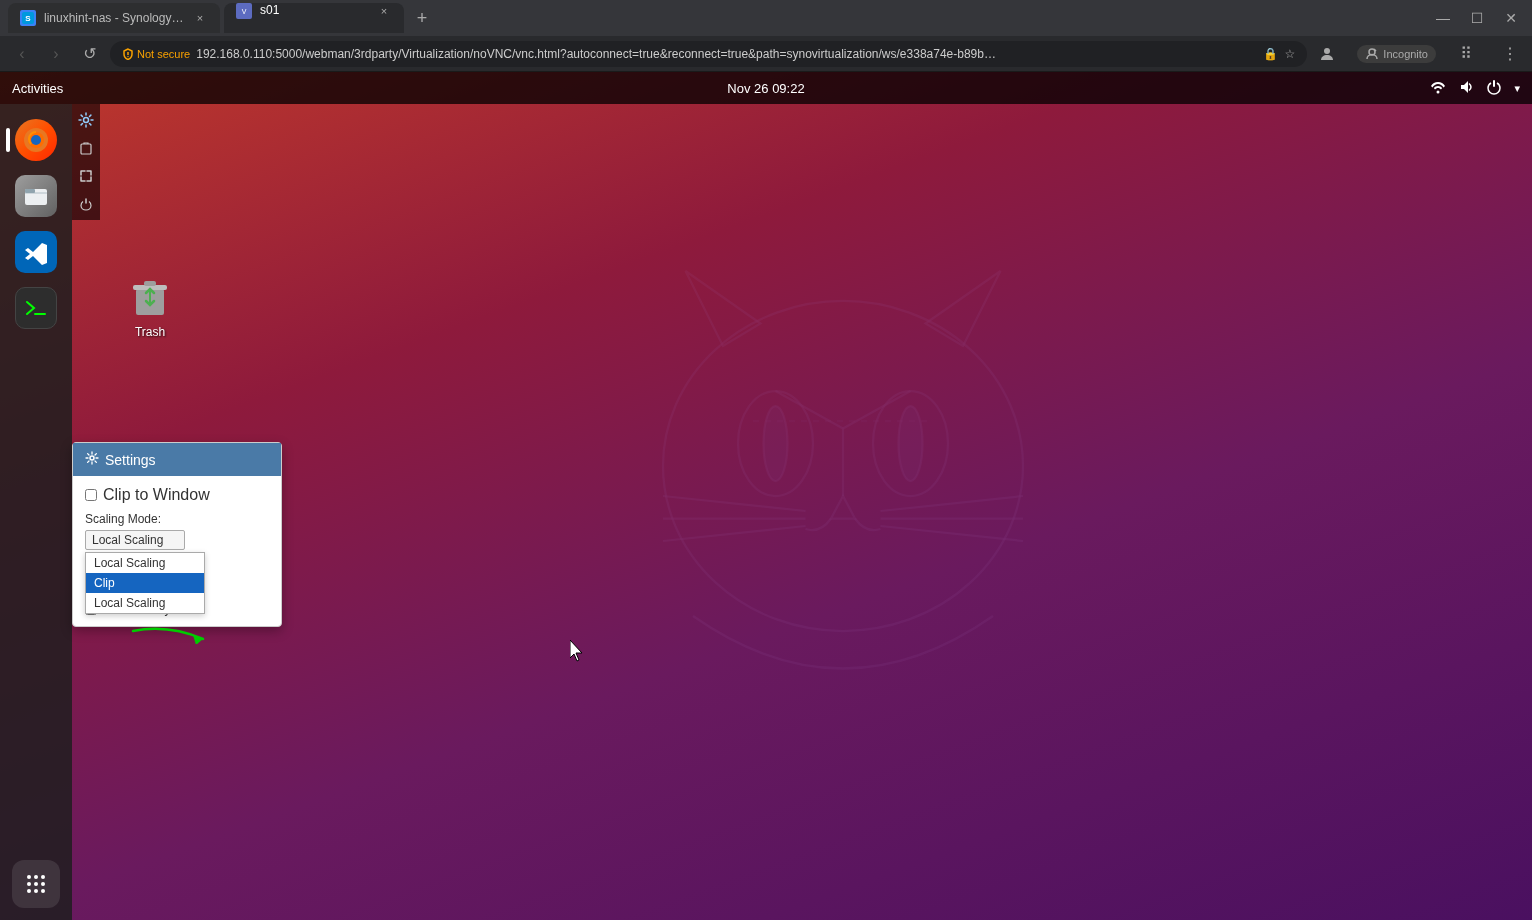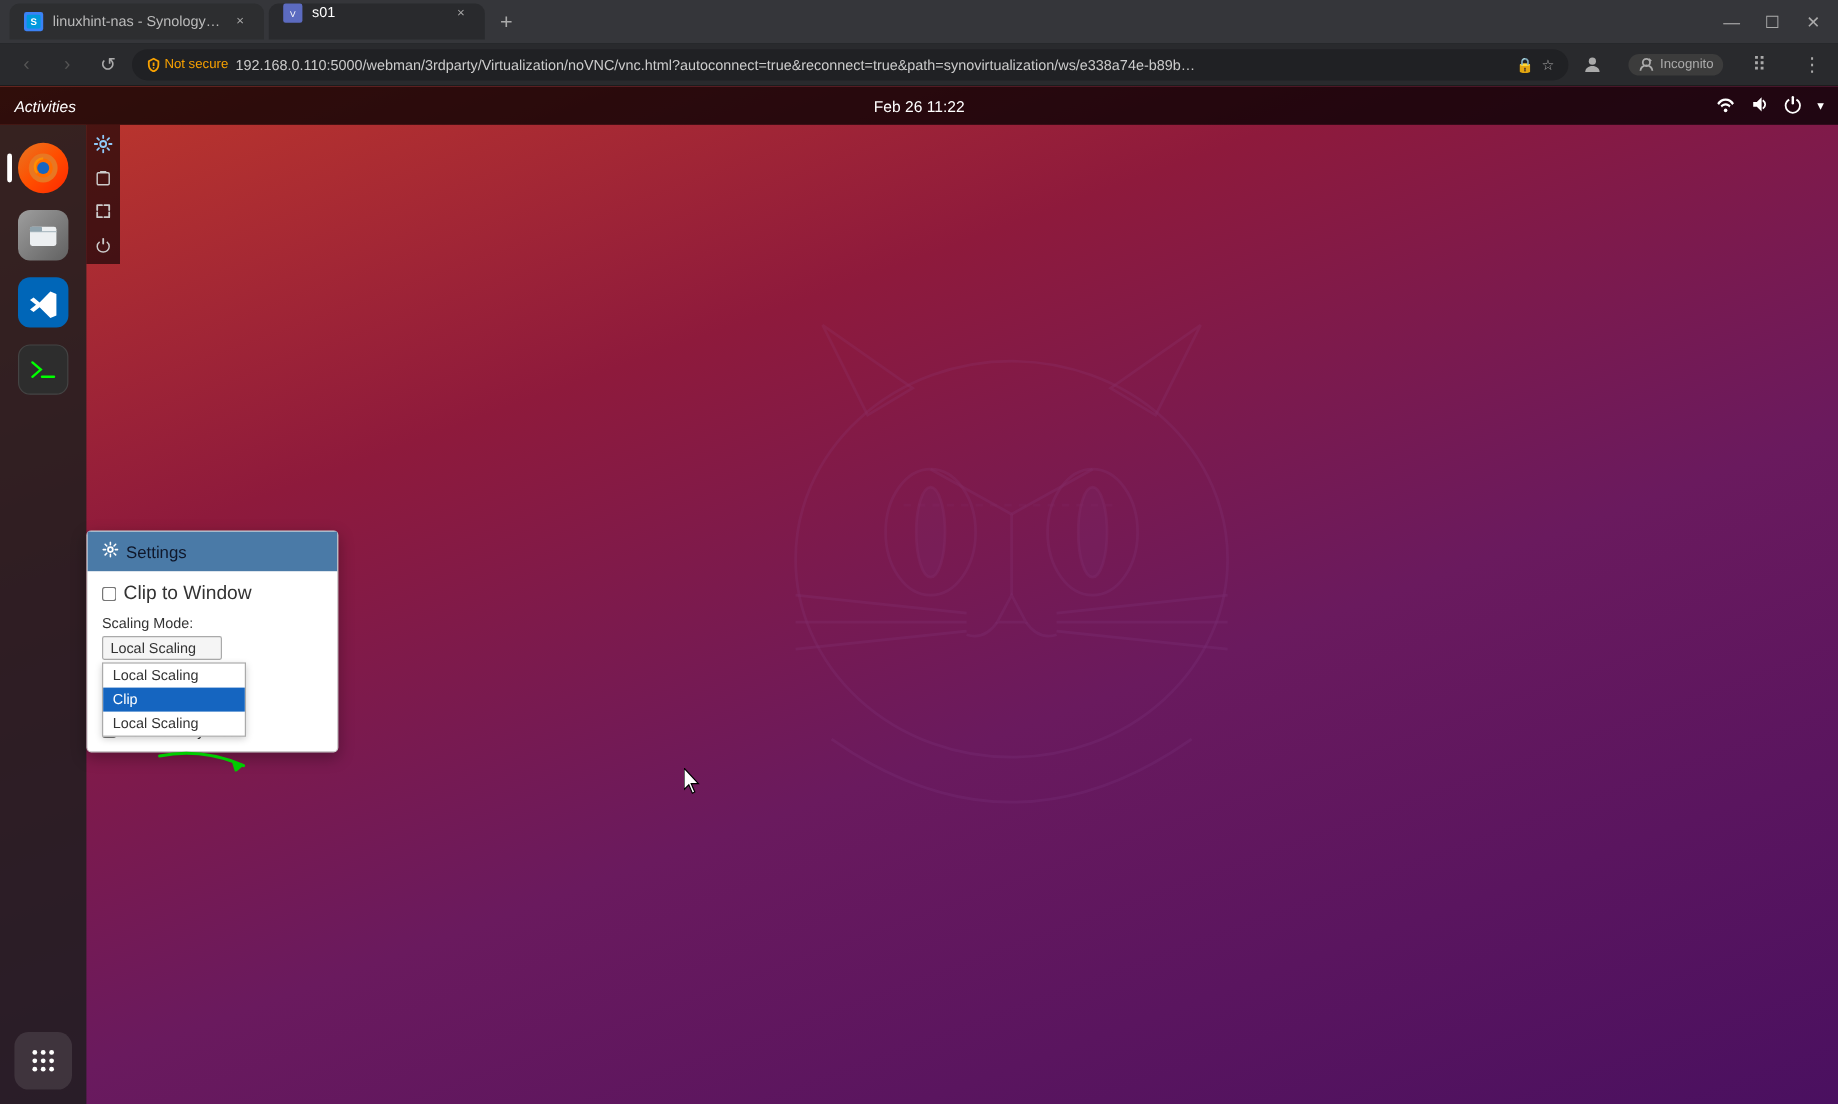--- a/index.html
+++ b/index.html
@@ -105,21 +105,21 @@
       top: 0; left: 0; right: 0;
       height: 32px;
       background: rgba(0,0,0,0.75);
       display: flex;
       align-items: center;
       padding: 0 12px;
       z-index: 10;
       color: white;
       font-size: 13px;
     }
-    #gnome-activities { font-weight: 500; margin-right: 20px; cursor: pointer; font-style: italic; }
+    #gnome-activities { font-weight: 500; margin-right: 20px; cursor: pointer; }
     #gnome-clock { position: absolute; left: 50%; transform: translateX(-50%); font-size: 13px; }
     #gnome-system-tray { margin-left: auto; display: flex; align-items: center; gap: 12px; font-size: 13px; }
 
     
     #gnome-dock {
       position: absolute;
       left: 0; top: 32px; bottom: 0;
       width: 72px;
       background: rgba(30,30,30,0.85);
       display: flex;
@@ -223,21 +223,21 @@
       width: 210px;
       background: white;
       border: 1px solid #ccc;
       border-radius: 4px;
       box-shadow: 0 4px 12px rgba(0,0,0,0.3);
       z-index: 100;
       overflow: visible;
     }
     #settings-header {
       background: #4a7aa7;
-      color: #0f172a;
+      color: #ffffff;
       padding: 8px 12px;
       font-size: 14px;
       display: flex;
       align-items: center;
       gap: 6px;
     }
     #settings-body {
       padding: 10px 12px;
       font-size: 12px;
       color: #333;
@@ -423,21 +423,21 @@
           <line x1="155" y1="130" x2="200" y2="155"></line>
           <line x1="245" y1="130" x2="200" y2="155"></line>
           <line x1="200" y1="155" x2="200" y2="200"></line>
 
           <line x1="140" y1="150" x2="260" y2="150" stroke-dasharray="4,4" opacity="0.5"></line>
         </g>
       </svg>
 
       <div id="gnome-topbar">
         <span id="gnome-activities">Activities</span>
-        <div id="gnome-clock">Feb 26  11:22</div>
+        <div id="gnome-clock">Nov 26  09:22</div>
         <div id="gnome-system-tray">
 
           <span style="cursor:pointer;">
             <svg width="16" height="16" viewBox="0 0 16 16">
                 <path d="M8 3C5 3 2.5 4.5 1 7l1.5 1.5C3.8 6.3 5.8 5 8 5s4.2 1.3 5.5 3.5L15 7C13.5 4.5 11 3 8 3z" fill="white"></path>
                 <path d="M8 7C6.3 7 4.8 7.8 3.8 9L5 10.5C5.8 9.6 6.8 9 8 9s2.2.6 3 1.5L12.2 9C11.2 7.8 9.7 7 8 7z" fill="white"></path>
                 <circle cx="8" cy="13" r="1.5" fill="white"></circle>
               </svg>
           </span>
 
@@ -509,20 +509,37 @@
               <circle cx="12" cy="12" r="2" fill="white"></circle>
               <circle cx="19" cy="12" r="2" fill="white"></circle>
               <circle cx="5" cy="19" r="2" fill="white"></circle>
               <circle cx="12" cy="19" r="2" fill="white"></circle>
               <circle cx="19" cy="19" r="2" fill="white"></circle>
             </svg>
         </div>
       </div>
 
 
+      <div class="desktop-icon" style="top: 195px; left: 110px;">
+        <div class="icon-img">
+          <svg width="48" height="48" viewBox="0 0 48 48">
+
+            <rect x="10" y="16" width="28" height="26" rx="2" fill="#9e9e9e"></rect>
+
+            <rect x="7" y="12" width="34" height="5" rx="2" fill="#bdbdbd"></rect>
+
+            <rect x="18" y="8" width="12" height="5" rx="2" fill="#9e9e9e"></rect>
+
+            <path d="M20 20 L24 16 L28 20" stroke="#4caf50" stroke-width="2.5" fill="none" stroke-linecap="round"></path>
+            <path d="M28 28 L24 32 L20 28" stroke="#4caf50" stroke-width="2.5" fill="none" stroke-linecap="round"></path>
+            <line x1="24" y1="16" x2="24" y2="32" stroke="#4caf50" stroke-width="2" stroke-linecap="round"></line>
+          </svg>
+        </div>
+        <span class="icon-label">Trash</span>
+      </div>
 
       <div id="novnc-sidebar">
         <div class="novnc-btn" style="color:#90caf9;">
           <svg width="16" height="16" viewBox="0 0 16 16">
               <circle cx="8" cy="8" r="2.5" fill="none" stroke="#90caf9" stroke-width="1.5"></circle>
               <path d="M8 1v2M8 13v2M1 8h2M13 8h2M3.1 3.1l1.4 1.4M11.5 11.5l1.4 1.4M3.1 12.9l1.4-1.4M11.5 4.5l1.4-1.4" stroke="#90caf9" stroke-width="1.5" stroke-linecap="round"></path>
             </svg>
         </div>
         <div class="novnc-btn">
           <svg width="14" height="14" viewBox="0 0 14 14">

